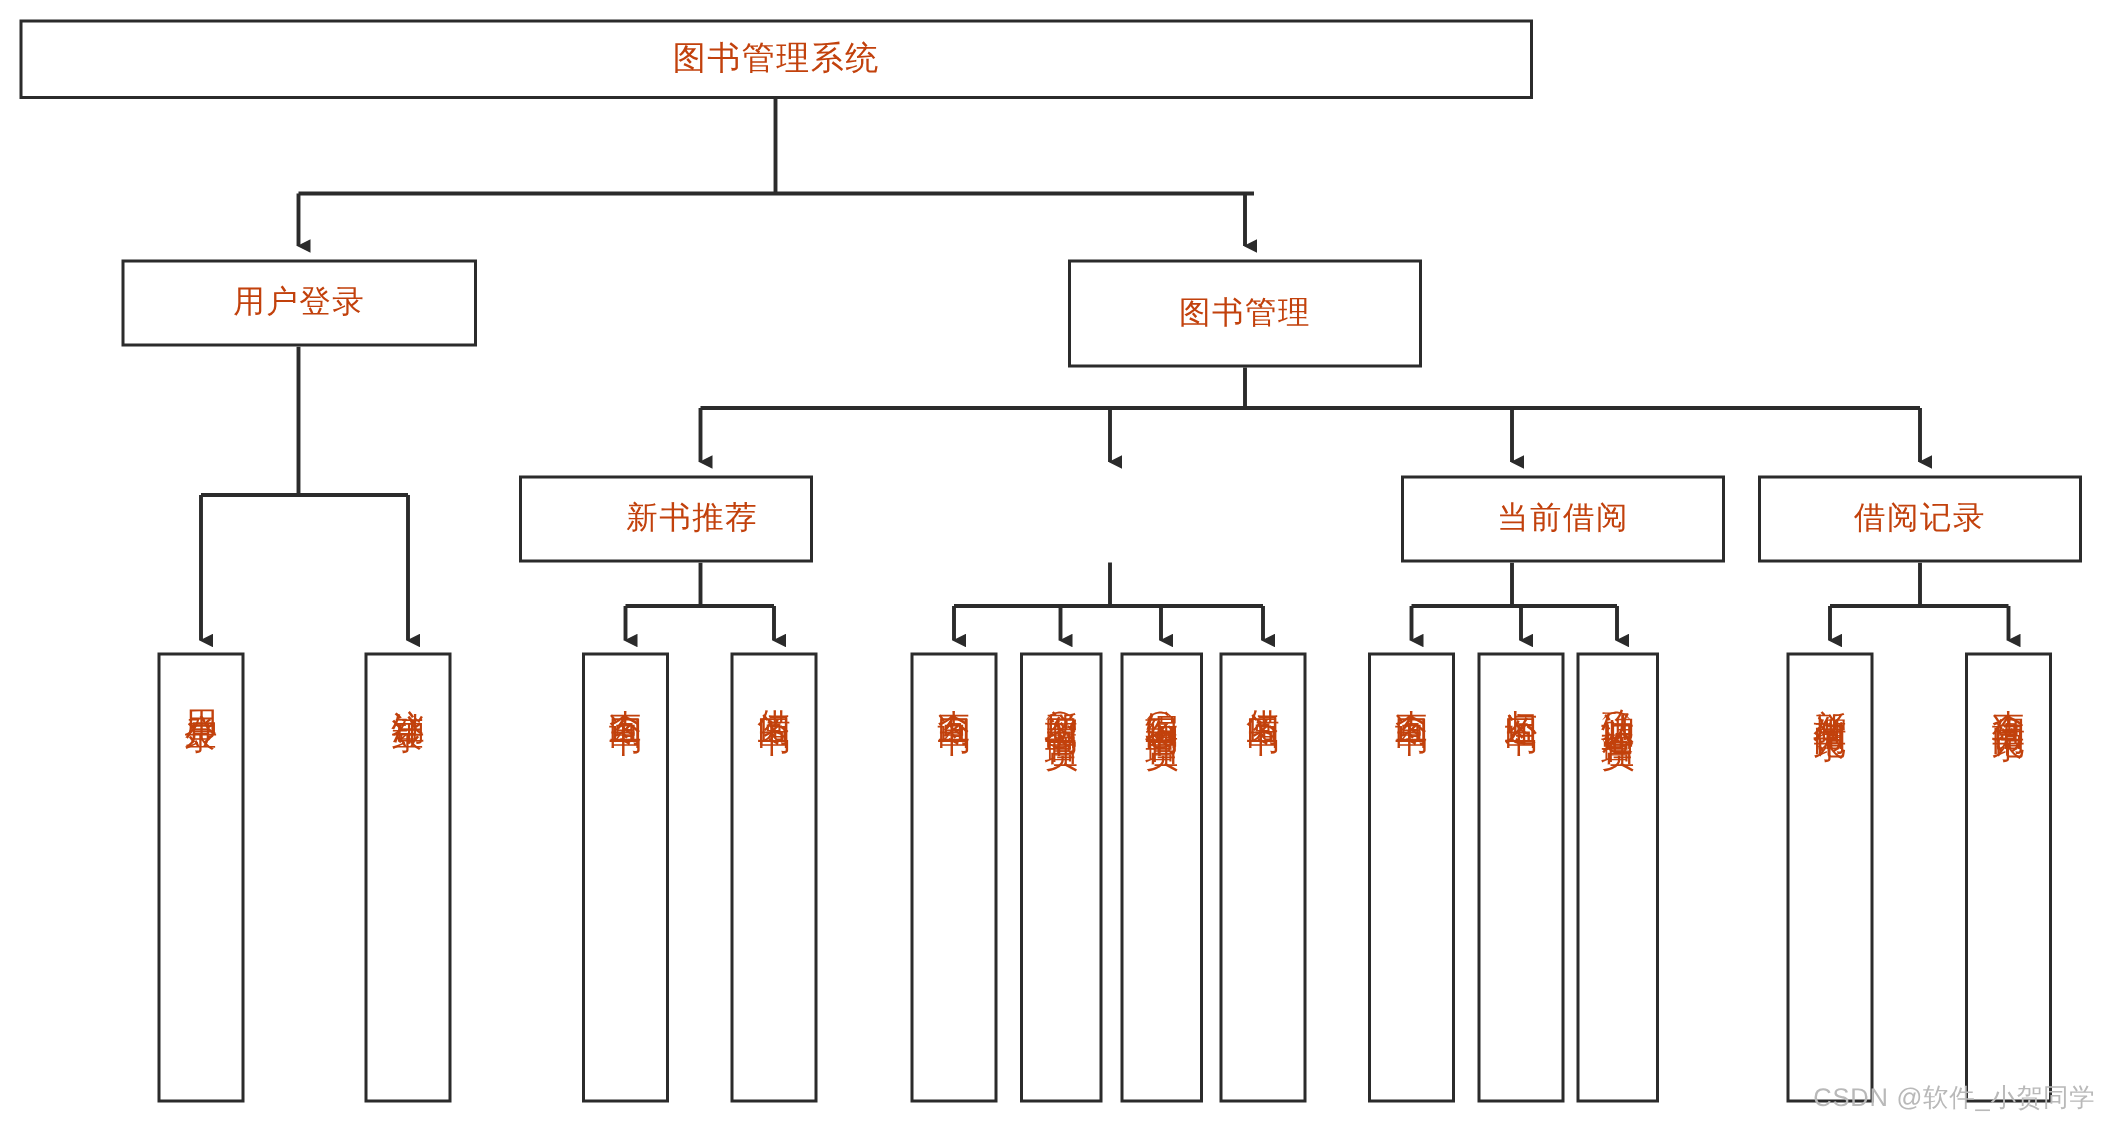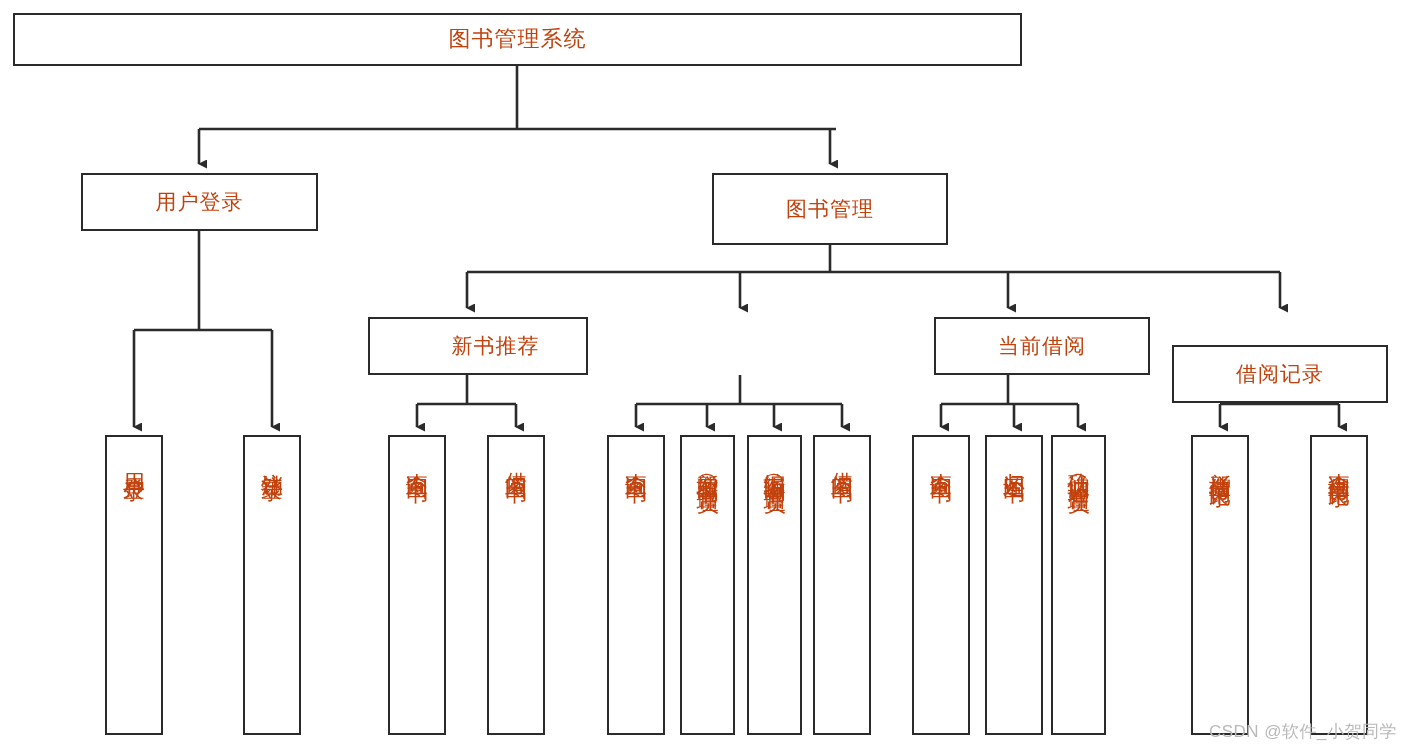--- a/index.html
+++ b/index.html
@@ -144,27 +144,27 @@
     <span class="label">图书管理系统</span>
   </div>
 
   <div class="node node-h" style="left:81px; top:173px; width:237px; height:58px;">
     <span class="label">用户登录</span>
   </div>
   <div class="node node-h" style="left:712px; top:173px; width:236px; height:72px;">
     <span class="label">图书管理</span>
   </div>
 
-  <div class="node node-h" style="left:368px; top:317px; width:220px; height:58px;padding-left:35px;">
+  <div class="node node-h" style="left:346px; top:317px; width:196px; height:58px;padding-left:35px;">
     <span class="label">新书推荐</span>
   </div>
   <div class="node node-h" style="left:902px; top:317px; width:216px; height:58px;margin-left:32px;">
     <span class="label">当前借阅</span>
   </div>
-  <div class="node node-h" style="left:1172px; top:317px; width:216px; height:58px;margin-top:28px;">
+  <div class="node node-h" style="left:1172px; top:317px; width:216px; height:58px;">
     <span class="label">借阅记录</span>
   </div>
 
   <div class="node node-v" style="left:105px; top:435px; width:58px; height:300px;">
     <span class="label">用户登录</span>
   </div>
   <div class="node node-v" style="left:243px; top:435px; width:58px; height:300px;">
     <span class="label">注销登录</span>
   </div>
   <div class="node node-v" style="left:388px; top:435px; width:58px; height:300px;">

